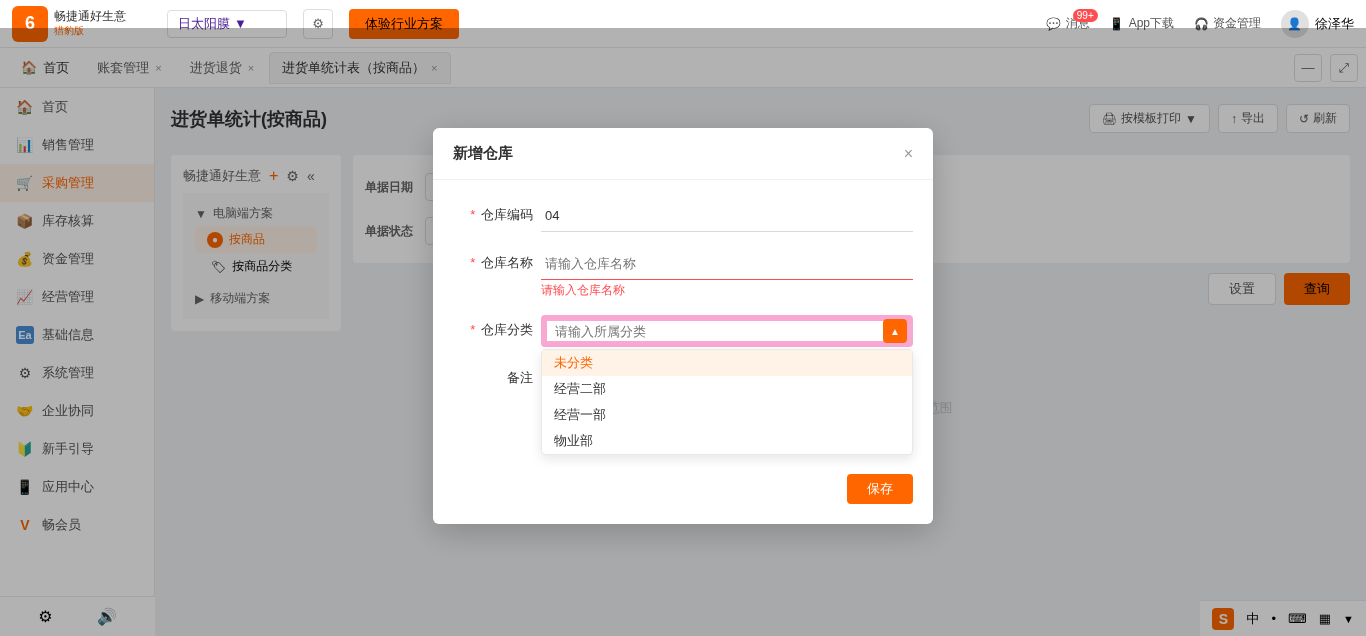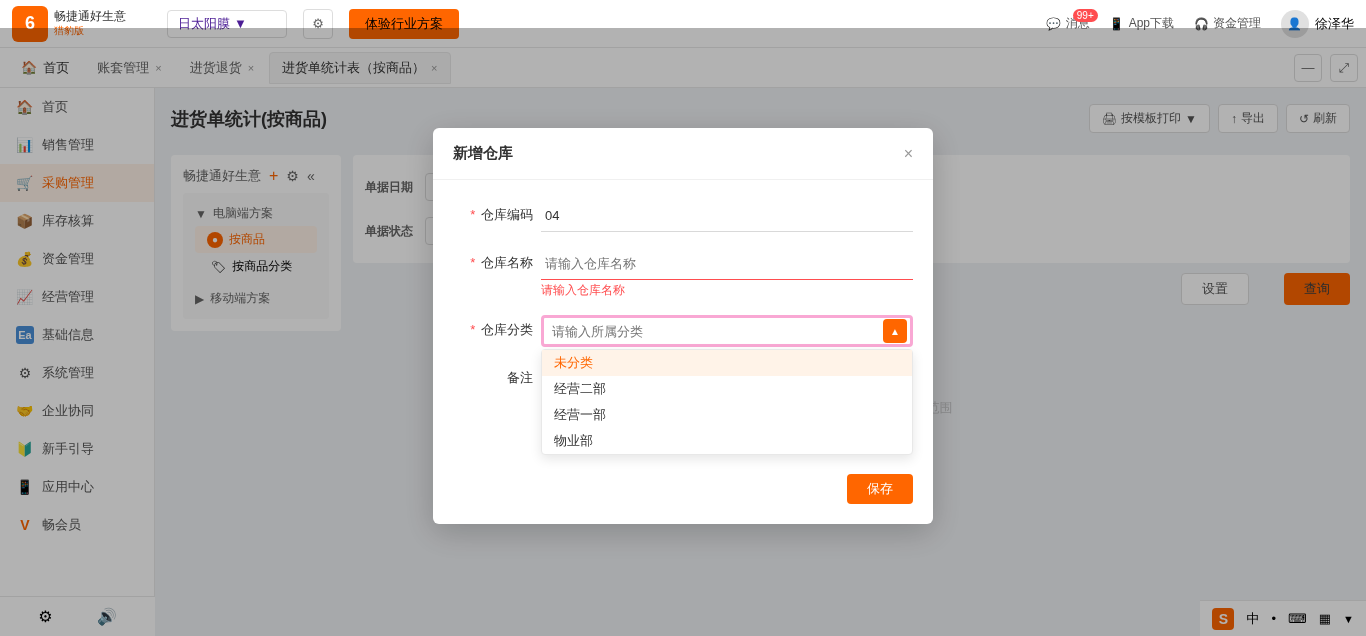--- a/index.html
+++ b/index.html
@@ -374,21 +374,21 @@
       color: #ff4d4f;
       font-size: 12px;
       margin-top: 2px;
     }
     .category-input-wrapper {
       position: relative;
     }
     .category-input {
       width: 100%;
       height: 32px;
-      border: 3px solid #f9a8d4;
+      border: 6px solid #f9a8d4;
       border-radius: 4px;
       outline: none;
       font-size: 13px;
       color: #333;
       padding: 0 30px 0 8px;
       background: transparent;
     }
     .category-toggle {
       position: absolute;
       right: 6px;
@@ -509,27 +509,26 @@
       opacity: 0.6;
     }
     .query-actions {
       display: flex;
       justify-content: flex-end;
       gap: 8px;
       margin-bottom: 8px;
     }
     .query-btn {
       background: #ff6600;
-      color: #404040;
+      color: #000000;
       border: none;
       border-radius: 4px;
       padding: 6px 20px;
       cursor: pointer;
       font-size: 13px;
-      margin-left: 27px;
     }
     .set-btn {
       background: #fff;
       color: #555;
       border: 1px solid #ddd;
       border-radius: 4px;
       padding: 6px 20px;
       cursor: pointer;
       font-size: 13px;
     }

